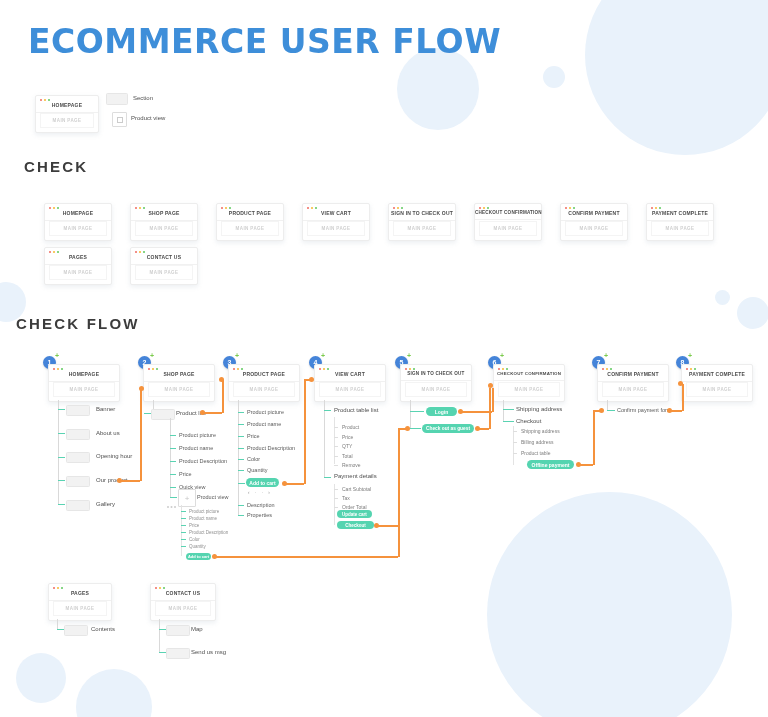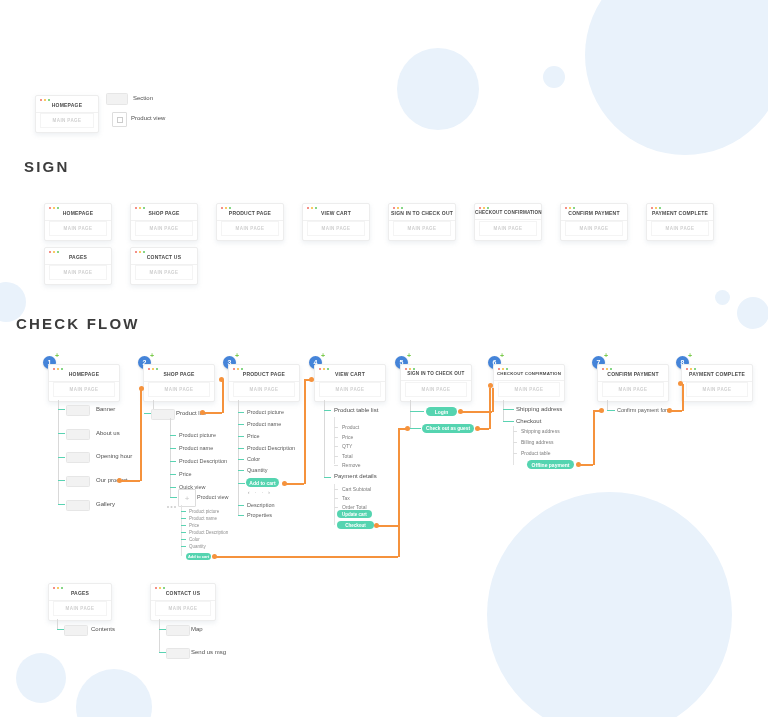--- a/index.html
+++ b/index.html
@@ -39,34 +39,35 @@
   <div class="bgc" style="left:585px;top:-45px;width:200px;height:200px;"></div>
   <div class="bgc" style="left:397px;top:48px;width:82px;height:82px;"></div>
   <div class="bgc" style="left:543px;top:66px;width:22px;height:22px;"></div>
   <div class="bgc" style="left:-14px;top:282px;width:40px;height:40px;"></div>
   <div class="bgc" style="left:737px;top:297px;width:32px;height:32px;"></div>
   <div class="bgc" style="left:715px;top:290px;width:15px;height:15px;"></div>
   <div class="bgc" style="left:487px;top:492px;width:245px;height:245px;"></div>
   <div class="bgc" style="left:76px;top:669px;width:76px;height:76px;"></div>
   <div class="bgc" style="left:16px;top:653px;width:50px;height:50px;"></div>
 
+  <div class="h1" style="left:28px;top:22px;">ECOMMERCE USER FLOW</div>
 
   <div class="card" style="left:35px;top:95px;width:62px;height:36px;">
     <div class="wdots"></div>
     <div class="ct">HOMEPAGE</div>
     <div class="cb">MAIN PAGE</div>
   </div>
   <div class="gbox" style="left:106px;top:93px;width:20px;height:10px;"></div>
   <div class="lbl" style="left:133px;top:95px;">Section</div>
   <div class="sq" style="left:112px;top:112px;width:13px;height:13px;">
       <div class="sqi"></div>
     </div>
   <div class="lbl" style="left:131px;top:115px;">Product view</div>
 
-  <div class="h2" style="left:24px;top:158px;">SIGN</div>
+  <div class="h2" style="left:24px;top:158px;">CHECK</div>
 
   <div class="card" style="left:44px;top:203px;width:66px;height:36px;">
       <div class="wdots"></div>
       <div class="ct">HOMEPAGE</div>
       <div class="cb">MAIN PAGE</div>
     </div>
   <div class="card" style="left:130px;top:203px;width:66px;height:36px;">
       <div class="wdots"></div>
       <div class="ct">SHOP PAGE</div>
       <div class="cb">MAIN PAGE</div>

